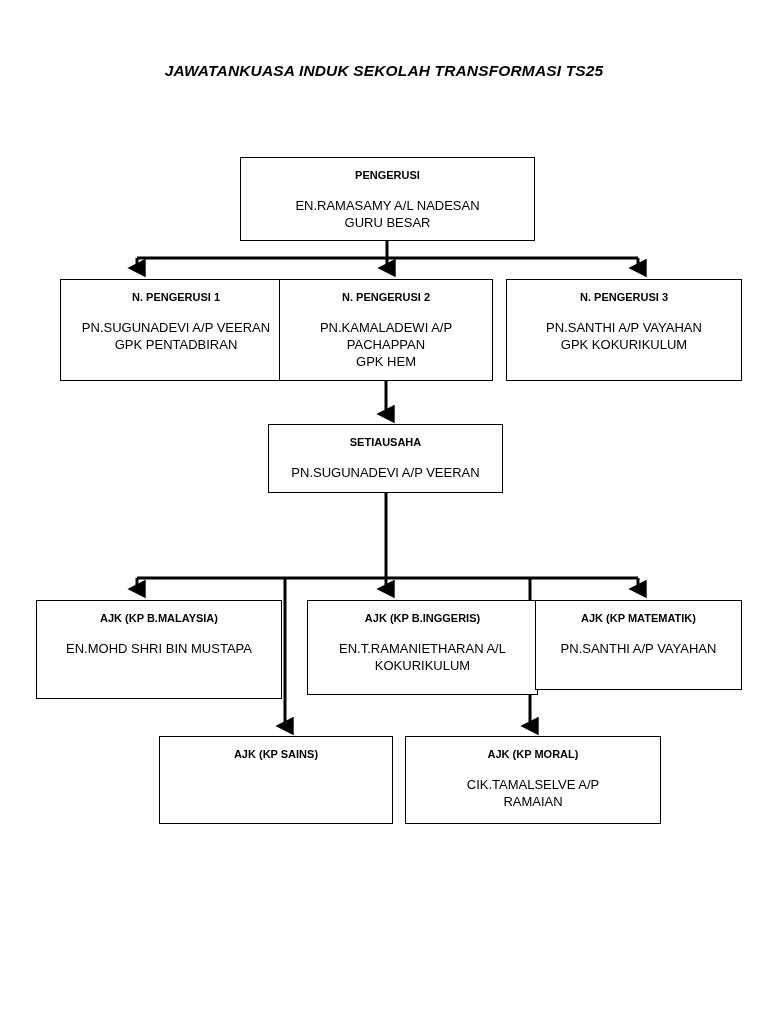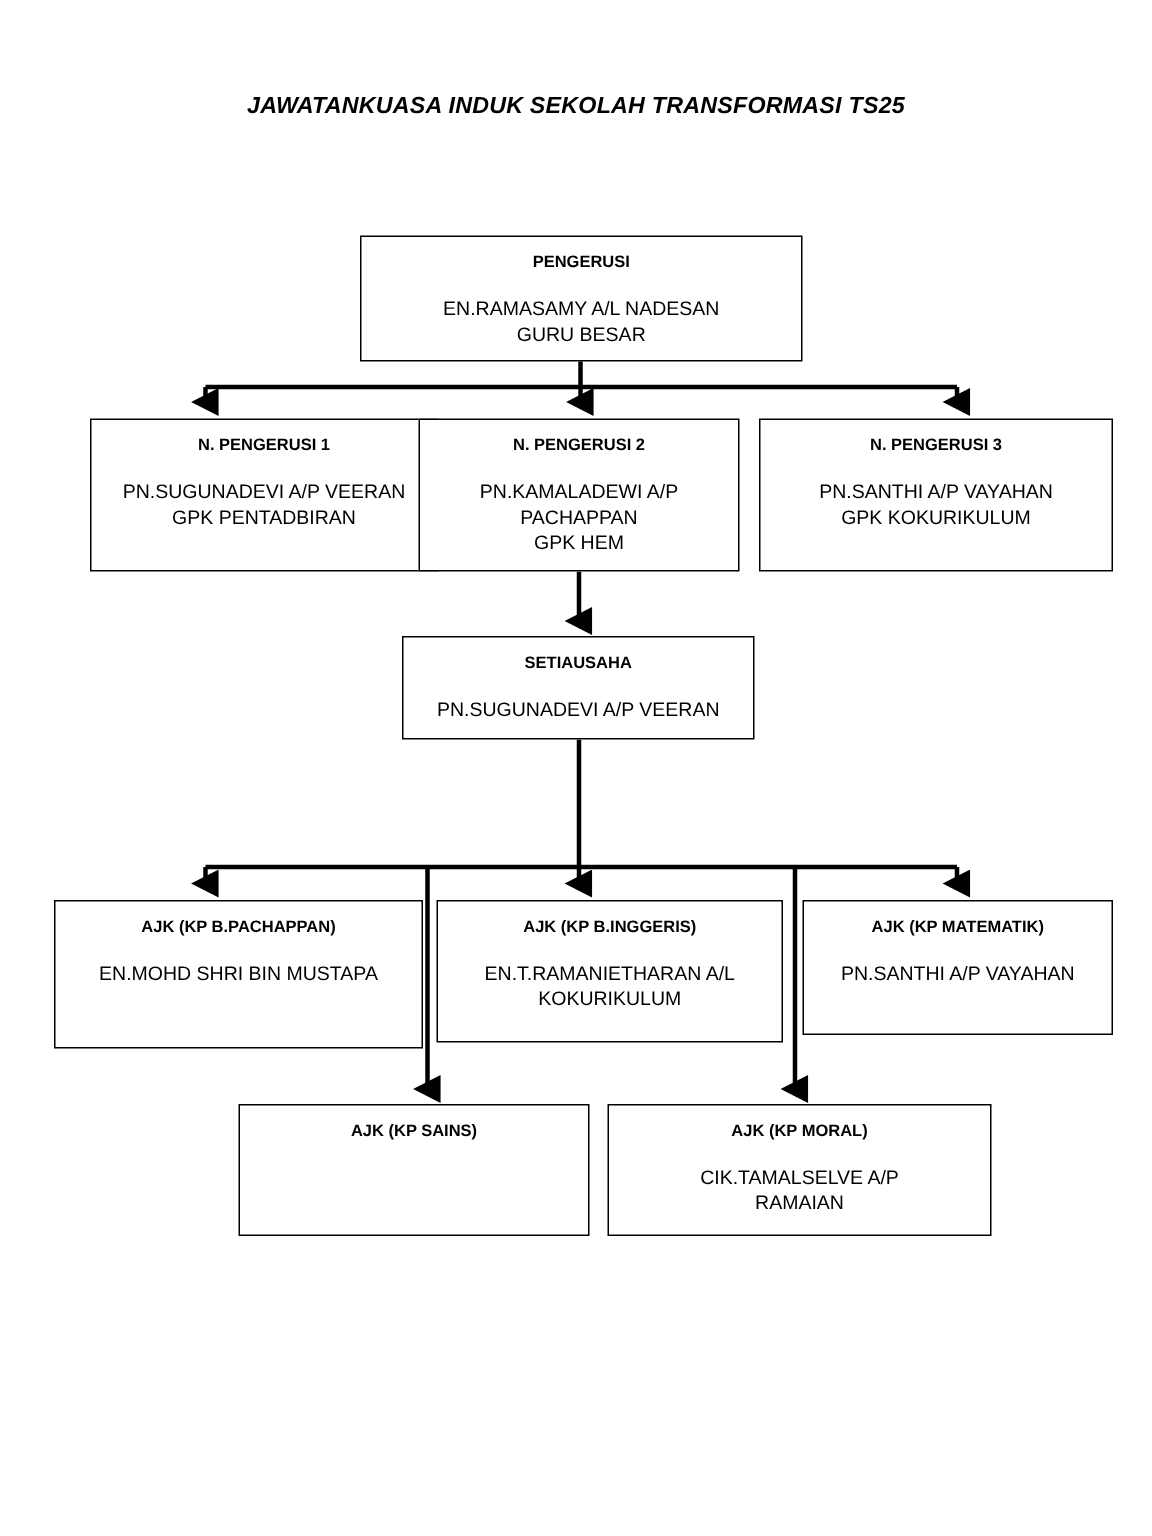--- a/index.html
+++ b/index.html
@@ -153,27 +153,27 @@
   </div>
 
   <div class="node" style="left:268px; top:424px; width:235px; height:69px;">
     <span class="title">SETIAUSAHA</span>
     <span class="body">
       <span class="ln">PN.SUGUNADEVI A/P VEERAN</span>
     </span>
   </div>
 
   <div class="node" style="left:36px; top:600px; width:246px; height:99px;">
-    <span class="title">AJK (KP B.PACHAPPAN)</span>
+    <span class="title">AJK (KP B.MALAYSIA)</span>
     <span class="body">
       <span class="ln">EN.MOHD SHRI BIN MUSTAPA</span>
     </span>
   </div>
 
-  <div class="node" style="left:291px; top:600px; width:231px; height:95px;">
+  <div class="node" style="left:307px; top:600px; width:231px; height:95px;">
     <span class="title">AJK (KP B.INGGERIS)</span>
     <span class="body">
       <span class="ln">EN.T.RAMANIETHARAN A/L</span>
       <span class="ln">KOKURIKULUM</span>
     </span>
   </div>
 
   <div class="node" style="left:535px; top:600px; width:207px; height:90px;">
     <span class="title">AJK (KP MATEMATIK)</span>
     <span class="body">

